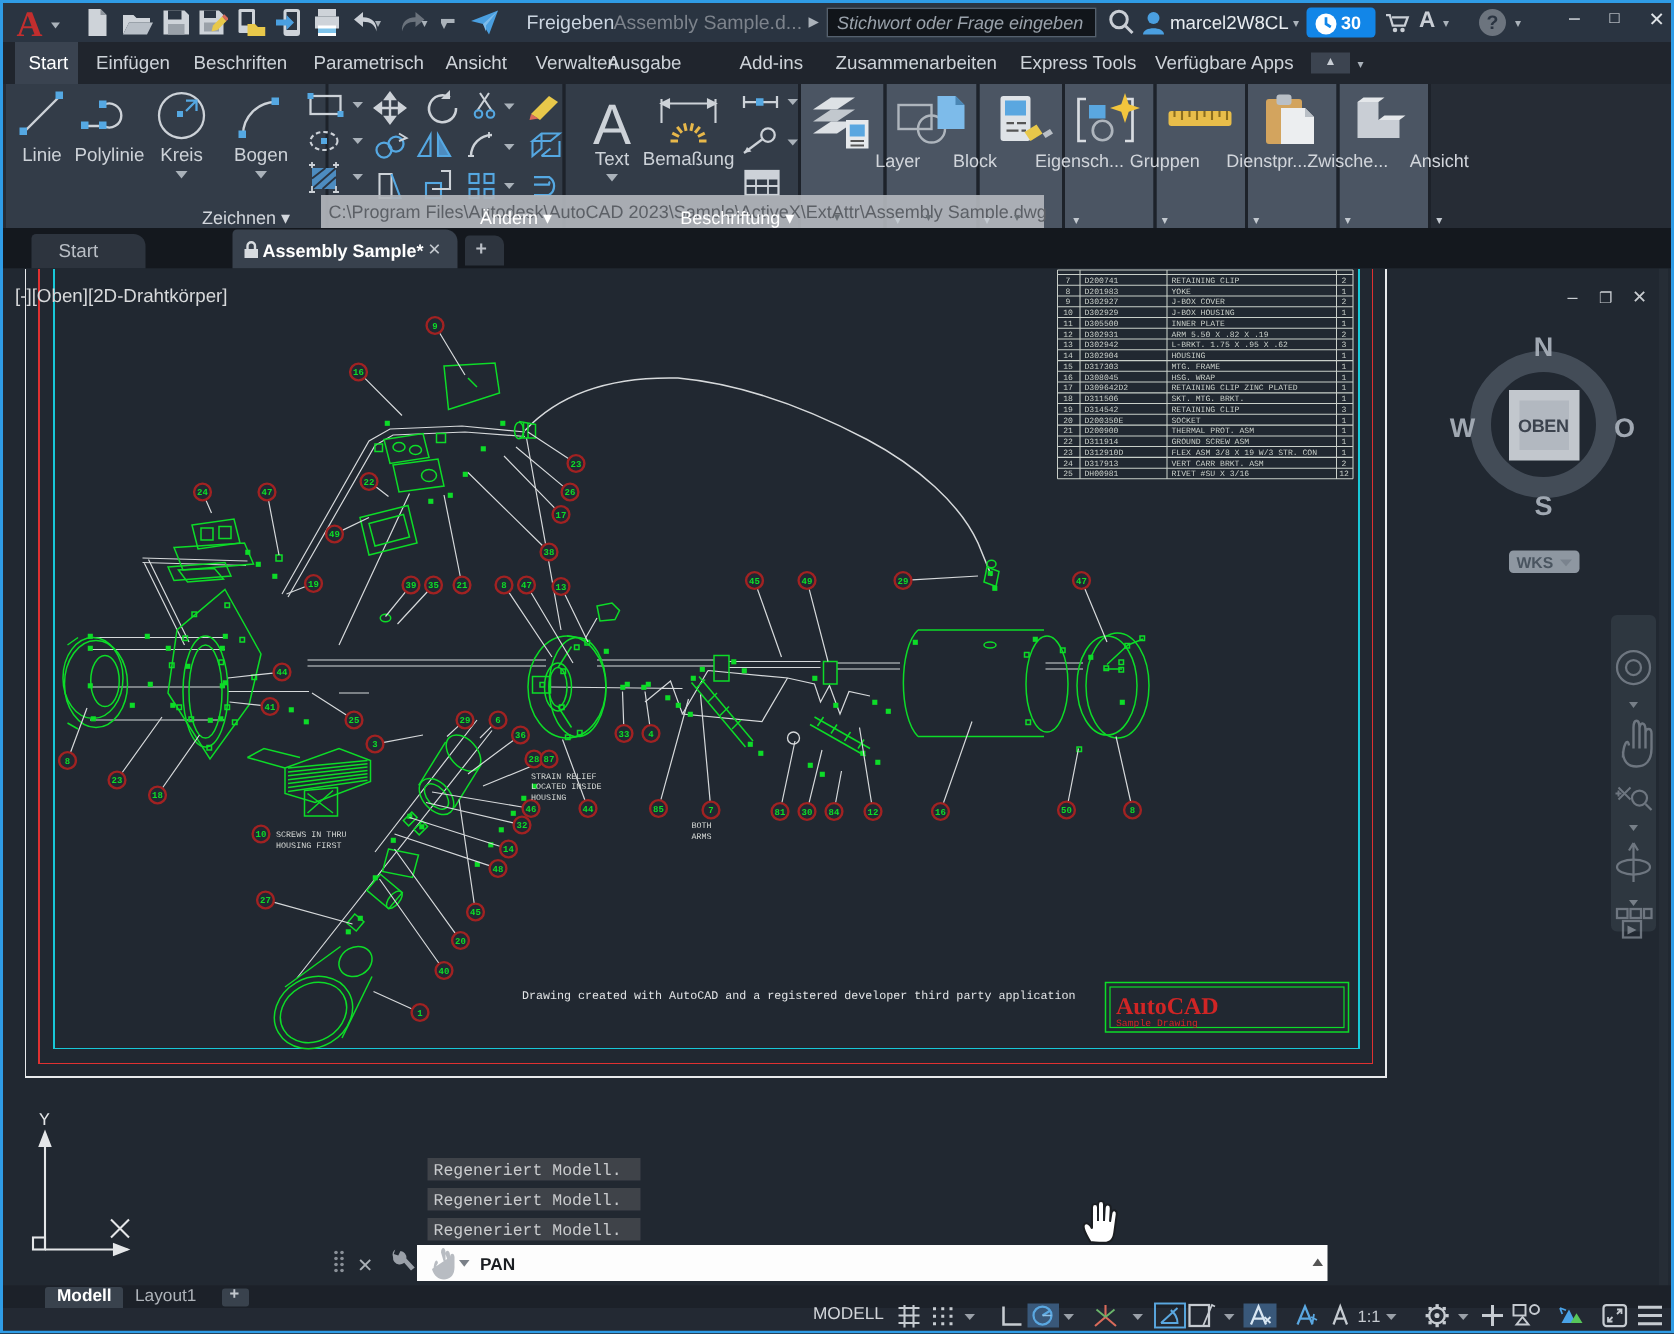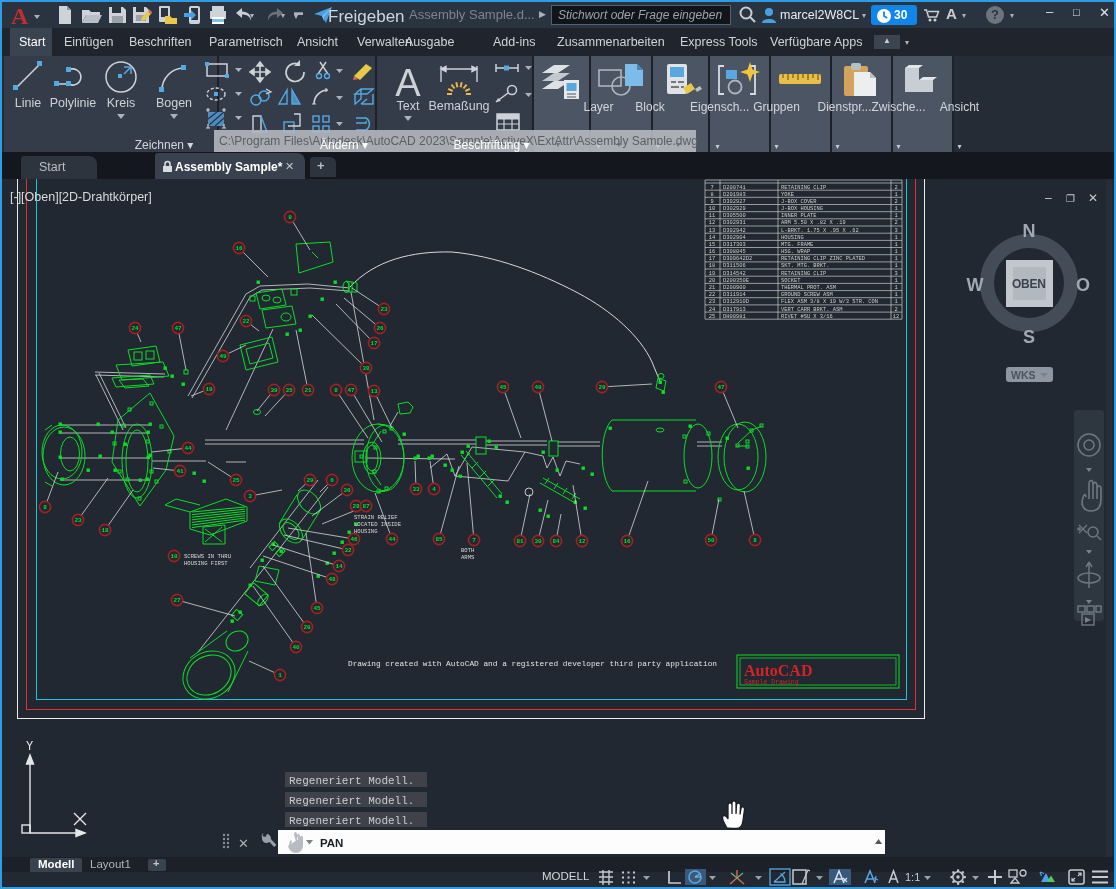--- a/index.html
+++ b/index.html
@@ -80,21 +80,21 @@
         <svg class="abs" style="left:262px;top:2px" width="22" height="22" viewBox="0 0 22 22">
           <path d="M13 4 L19 9 L13 14 V10.5 C8 10.5 5 12.5 4 17 C3.5 11 7 7.5 13 7.5 Z" fill="#6a727c"></path>
         </svg>
         <span class="tico dd" style="left:279px;top:9px">▾</span>
         <span class="tico" style="left:292px;top:5px;color:#aab2ba;font-size:9px">▬<br></span>
         <span class="tico dd" style="left:292px;top:10px">▾</span>
         <svg class="abs" style="left:310px;top:2px" width="22" height="22" viewBox="0 0 22 22">
           <path d="M2 10 L20 3 L14 19 L10 12 Z" fill="#4a9fe0"></path>
           <path d="M10 12 L20 3 L12 13 l0 4 Z" fill="#7cbcec"></path>
         </svg>
-        <span class="tico" style="left:326px;top:5px;color:#ccd6e1;font-size:17px">Freigeben</span>
+        <span class="tico" style="left:349px;top:5px;color:#ccd6e1;font-size:13px">Freigeben</span>
         <span class="tico" style="left:407px;top:5px;color:#7d838c;font-size:13px">Assembly Sample.d...</span>
         <span class="tico" style="left:537px;top:7px;color:#aab2ba;font-size:9px">▶</span>
         <div class="abs" style="left:549px;top:3px;width:180px;height:20px;background:#11151a;border:1px solid #54606e;"></div>
         <span class="tico" style="left:556px;top:6px;color:#9aa2ab;font-size:12px;font-style:italic">Stichwort oder Frage eingeben</span>
         <svg class="abs" style="left:735px;top:2px" width="22" height="22" viewBox="0 0 22 22">
           <circle cx="9" cy="9" r="5.5" fill="none" stroke="#c9ced5" stroke-width="2"></circle>
           <path d="M13 13 L18 18" stroke="#c9ced5" stroke-width="2"></path>
         </svg>
         <svg class="abs" style="left:756px;top:2px" width="22" height="22" viewBox="0 0 22 22">
           <circle cx="11" cy="8" r="4" fill="#4a9fe0"></circle>

